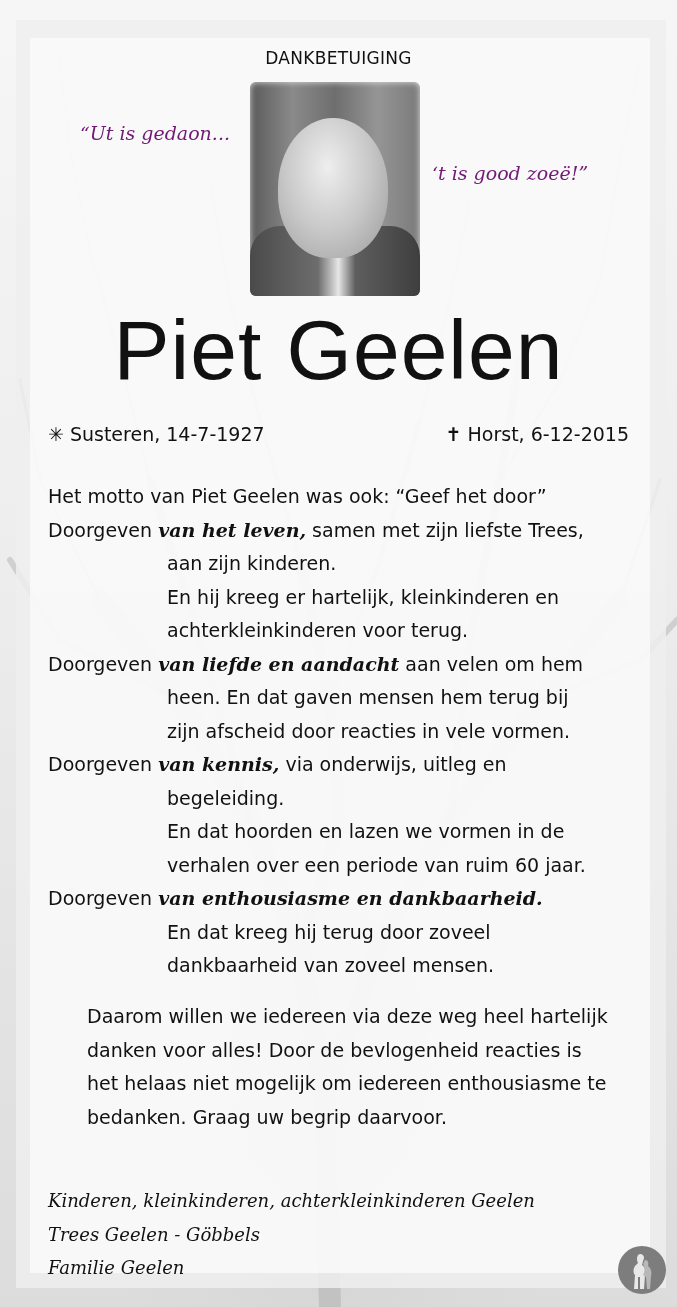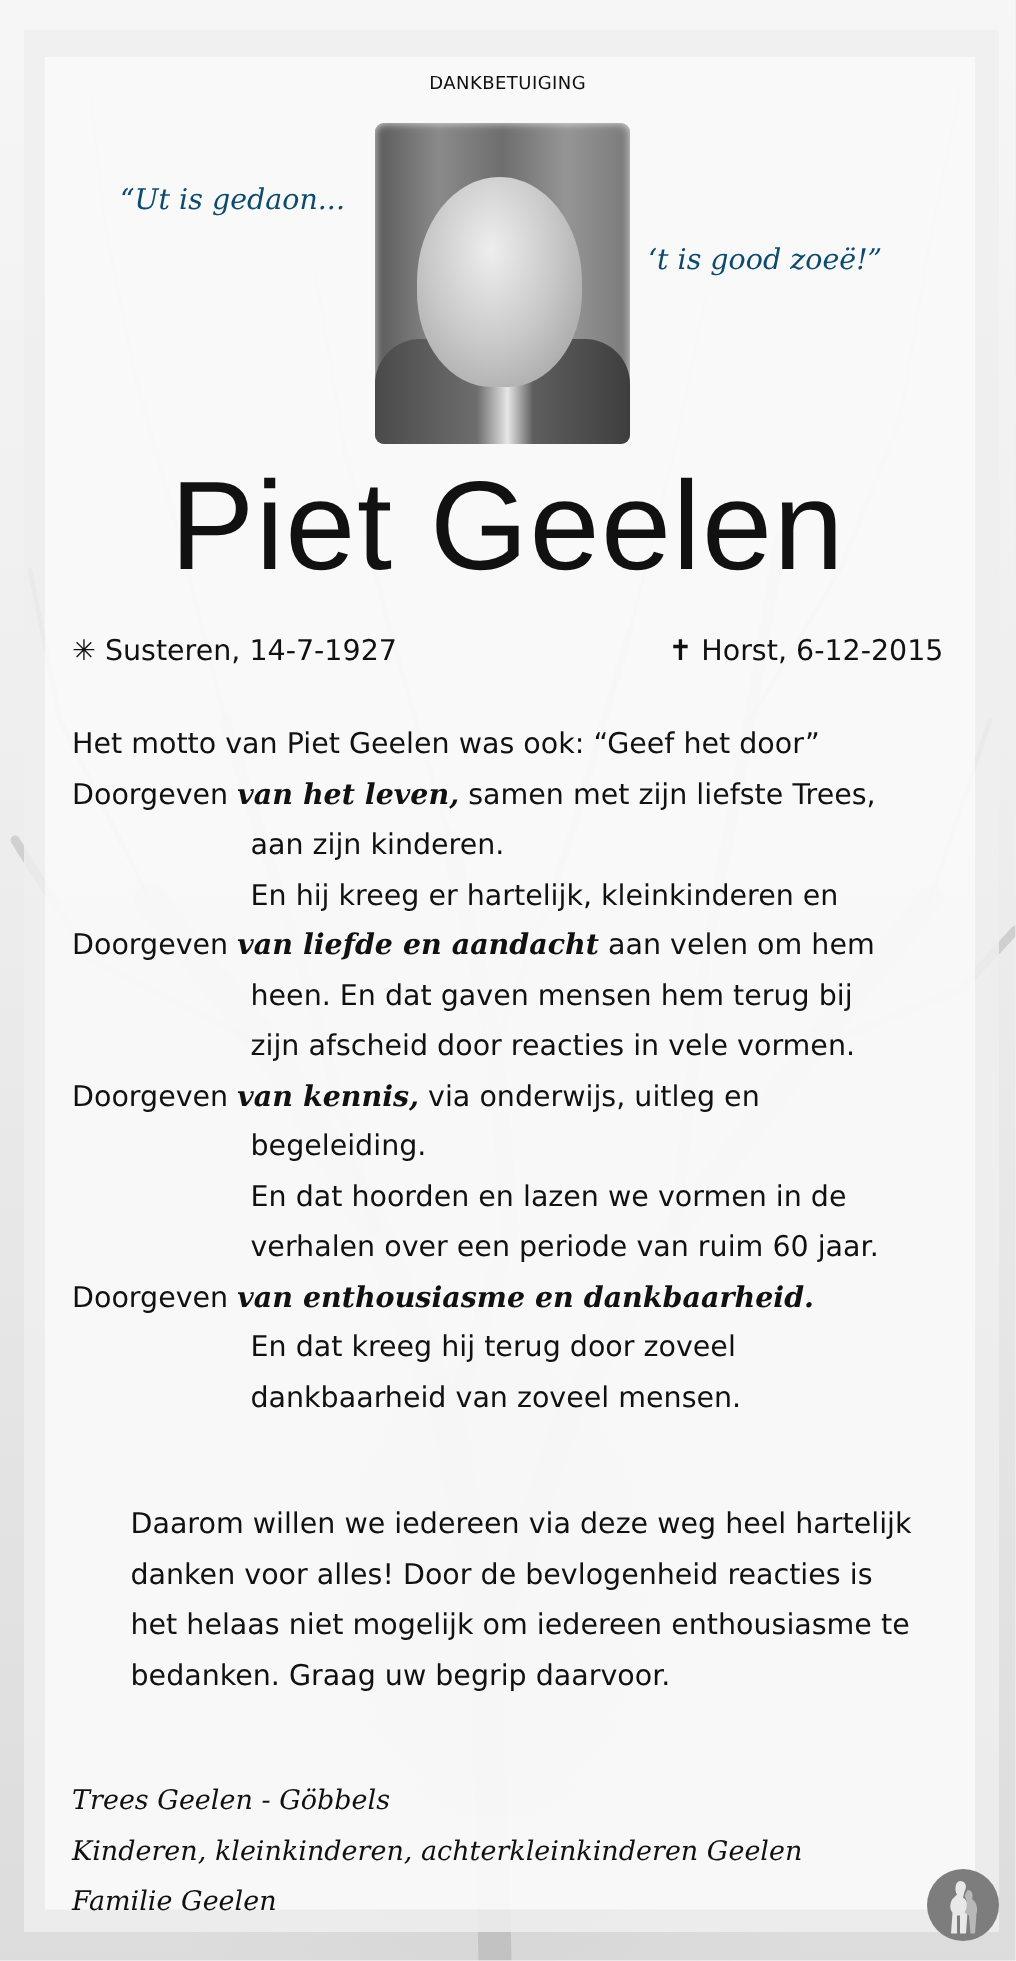--- a/index.html
+++ b/index.html
@@ -18,21 +18,21 @@
   .frame {
     position:absolute; left:16px; top:20px; width:650px; height:1268px;
     background:rgba(238,238,238,0.85);
   }
   .card {
     position:absolute; left:30px; top:38px; width:620px; height:1235px;
     background:rgba(252,252,252,0.72);
   }
   .heading {
     position:absolute; left:0; width:677px; top:48px; text-align:center;
-    font-size:12px; letter-spacing:0.3px;
+    font-size:17px; letter-spacing:0.3px;
   }
   .photo {
     position:absolute; left:250px; top:82px; width:170px; height:214px;
     background:
       radial-gradient(ellipse 60px 70px at 88px 100px, #d6d6d6 0%, #b5b5b5 55%, rgba(0,0,0,0) 70%),
       linear-gradient(90deg, #5a5a5a 0%, #8a8a8a 25%, #6e6e6e 50%, #959595 75%, #7a7a7a 100%);
     border-radius:6px;
     filter:grayscale(1);
     box-shadow:0 0 6px rgba(255,255,255,0.8) inset;
     overflow:hidden;
@@ -42,21 +42,21 @@
     border-radius:50% 50% 45% 45%;
     background:radial-gradient(ellipse at 45% 35%, #eeeeee 0%, #c8c8c8 50%, #9a9a9a 100%);
   }
   .photo .jacket {
     position:absolute; left:0; bottom:0; width:170px; height:70px;
     background:linear-gradient(90deg, #4a4a4a, #6d6d6d 40%, #e6e6e6 52%, #5e5e5e 62%, #3e3e3e);
     border-radius:30px 30px 0 0;
   }
   .quote {
     position:absolute; font-family:"DejaVu Serif", serif; font-style:italic;
-    font-size:19px; color:#0c4a6e;
+    font-size:19px; color:#701a75;
   }
   .quote.left { left:80px; top:122px; }
   .quote.right { left:432px; top:162px; }
   .name {
     position:absolute; left:0; width:677px; top:300px; text-align:center;
     font-family:Liberation Sans, sans-serif; font-size:84px; line-height:100px;
     letter-spacing:1px; font-weight:normal;
   }
   .dates {
     position:absolute; left:48px; right:48px; top:423px; font-size:19px;
@@ -135,20 +135,21 @@
     <span class="sym">✝</span><span>Horst, 6-12-2015</span>
   </div>
 </div>
 
 <div class="body-text">
   <div class="line">Het motto van Piet Geelen was ook: “Geef het door”</div>
 
   <div class="line"><span>Doorgeven</span> <span class="em">van het leven,</span><span> samen met zijn liefste Trees,</span></div>
   <div class="line indent">aan zijn kinderen.</div>
   <div class="line indent">En hij kreeg er hartelijk, kleinkinderen en</div>
+  <div class="line indent">achterkleinkinderen voor terug.</div>
 
   <div class="line"><span>Doorgeven</span> <span class="em">van liefde en aandacht</span><span> aan velen om hem</span></div>
   <div class="line indent">heen. En dat gaven mensen hem terug bij</div>
   <div class="line indent">zijn afscheid door reacties in vele vormen.</div>
 
   <div class="line"><span>Doorgeven</span> <span class="em">van kennis,</span><span> via onderwijs, uitleg en</span></div>
   <div class="line indent">begeleiding.</div>
   <div class="line indent">En dat hoorden en lazen we vormen in de</div>
   <div class="line indent">verhalen over een periode van ruim 60 jaar.</div>
 
@@ -158,22 +159,22 @@
 </div>
 
 <div class="thanks">
   <div class="line">Daarom willen we iedereen via deze weg heel hartelijk</div>
   <div class="line">danken voor alles! Door de bevlogenheid reacties is</div>
   <div class="line">het helaas niet mogelijk om iedereen enthousiasme te</div>
   <div class="line">bedanken. Graag uw begrip daarvoor.</div>
 </div>
 
 <div class="sign">
+  <div class="line">Kinderen, kleinkinderen, achterkleinkinderen Geelen</div>
   <div class="line">Trees Geelen - Göbbels</div>
-  <div class="line">Kinderen, kleinkinderen, achterkleinkinderen Geelen</div>
   <div class="line">Familie Geelen</div>
 </div>
 
 <div class="logo">
   <svg width="48" height="48" viewBox="0 0 48 48">
     <path d="M22 8 c4 0 5 4 3 7 l-1 4 c3 2 4 6 3 10 l-1 14 h-4 l0-12 l-2 0 l0 12 h-4 l1-14 c-2-2-2-6 0-9 l3-3 c-2-3-1-9 2-9z" fill="#e8e8e8"></path>
     <path d="M27 14 c3 0 4 3 3 6 c3 2 4 6 3 10 l-1 13 h-3 l-1-12 l-3-2 c2-3 2-8 0-11z" fill="#b8b8b8"></path>
   </svg>
 </div>
 

